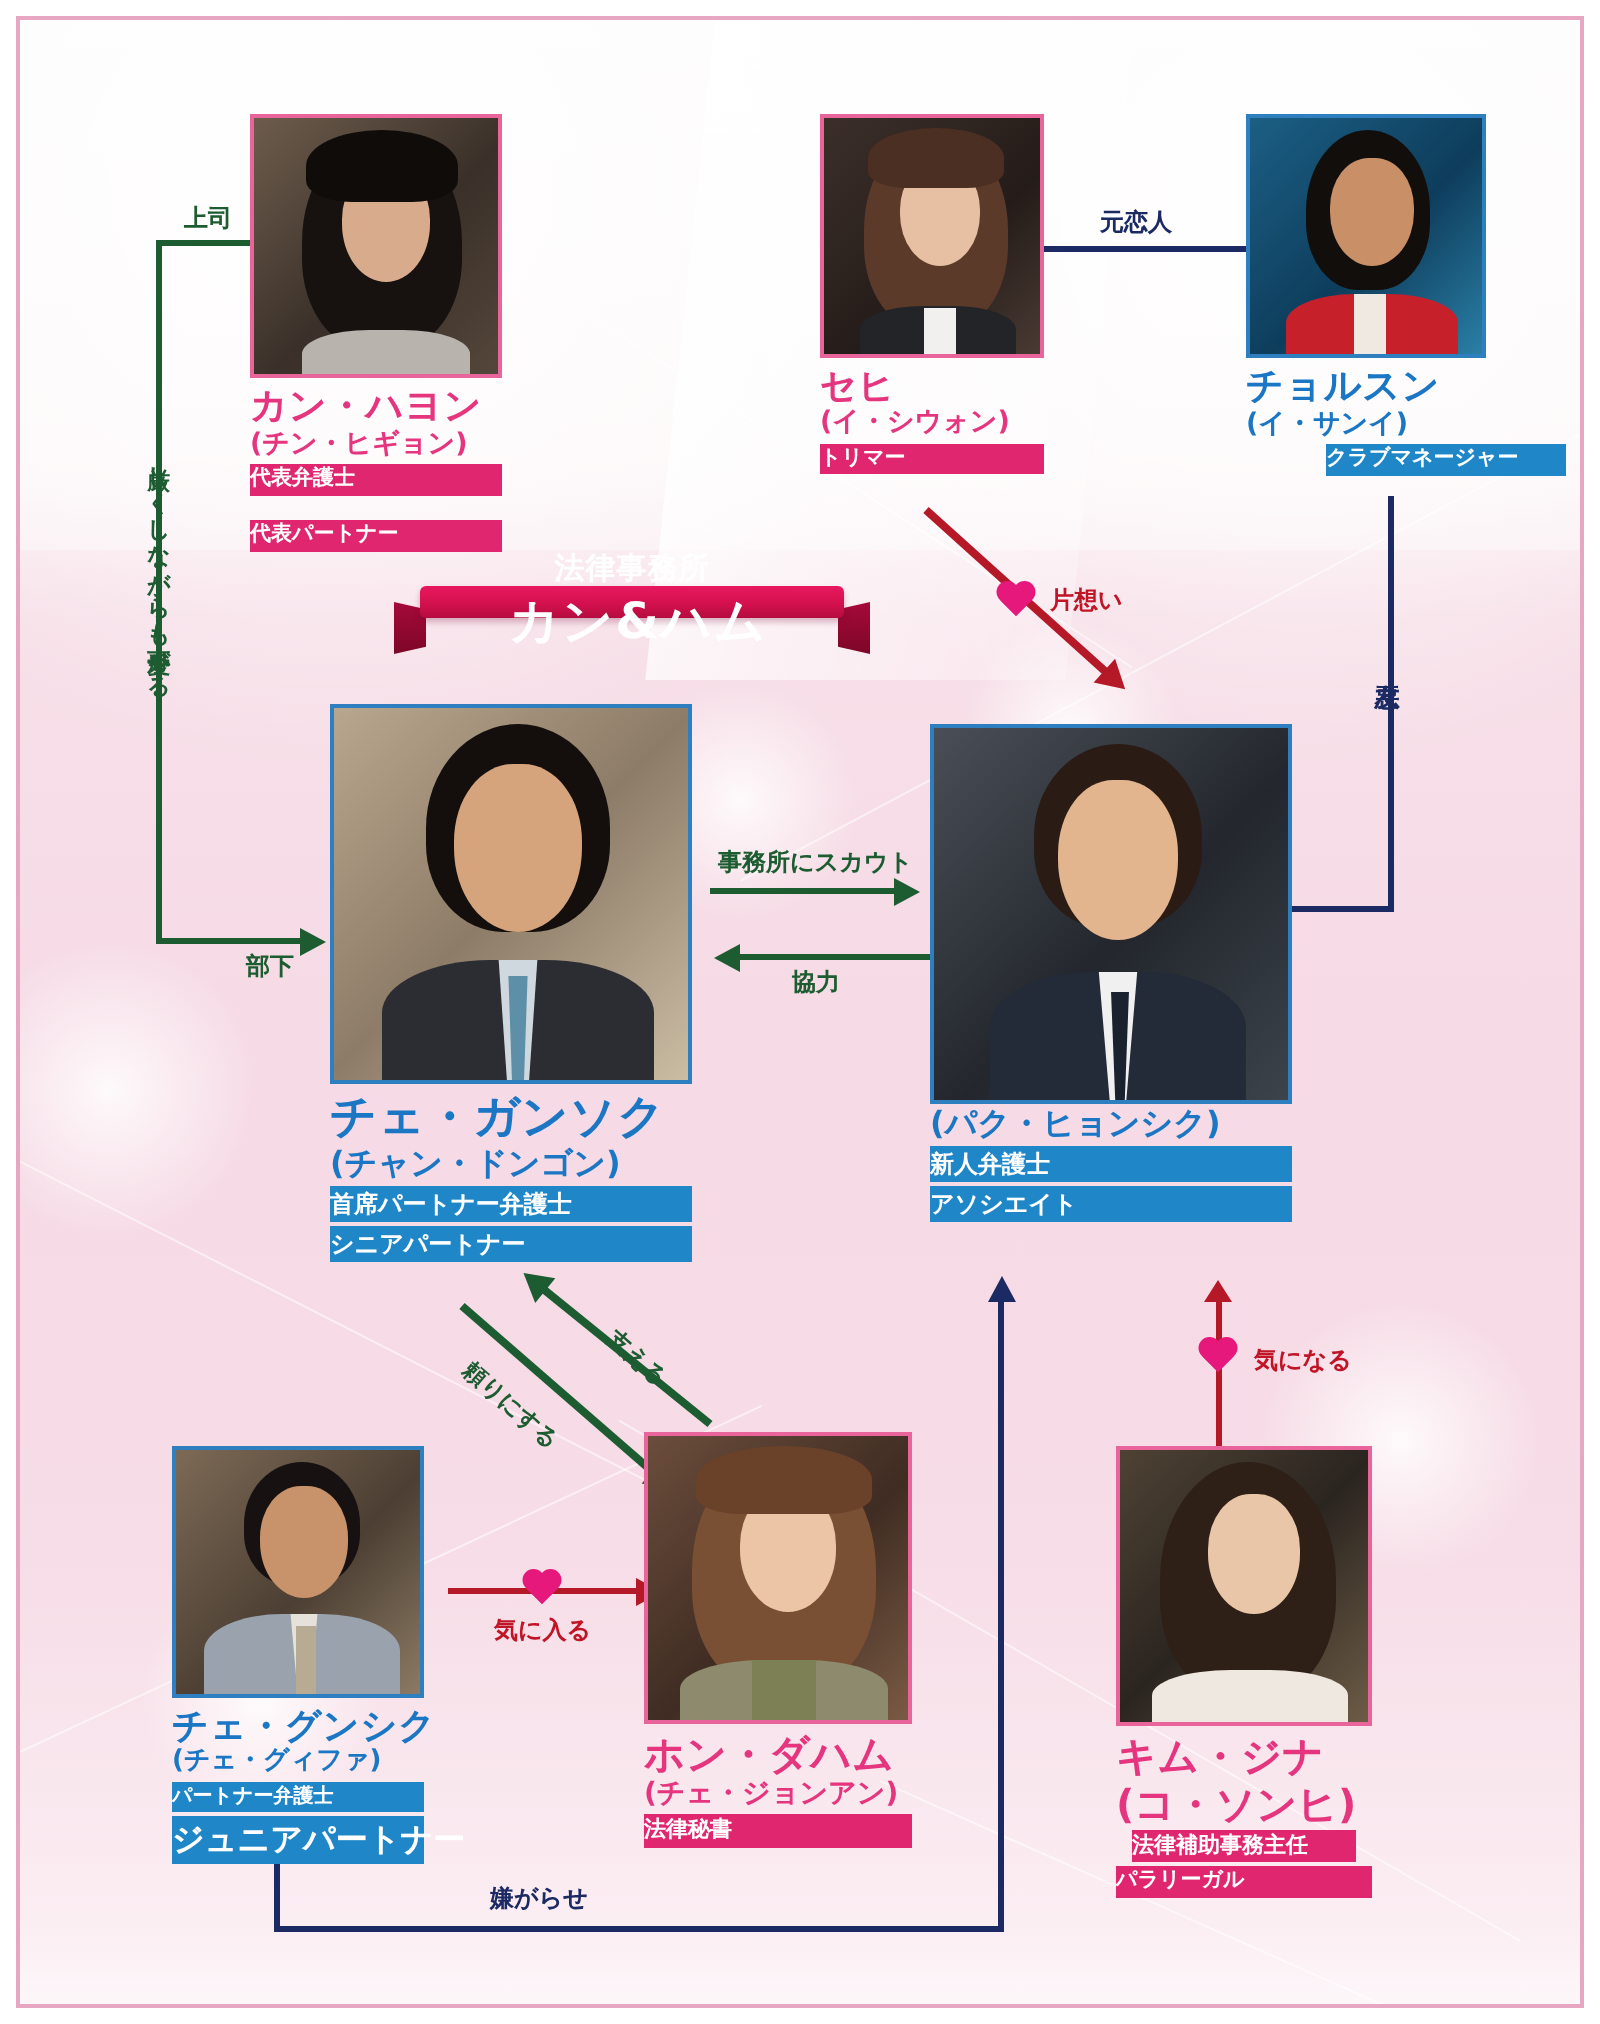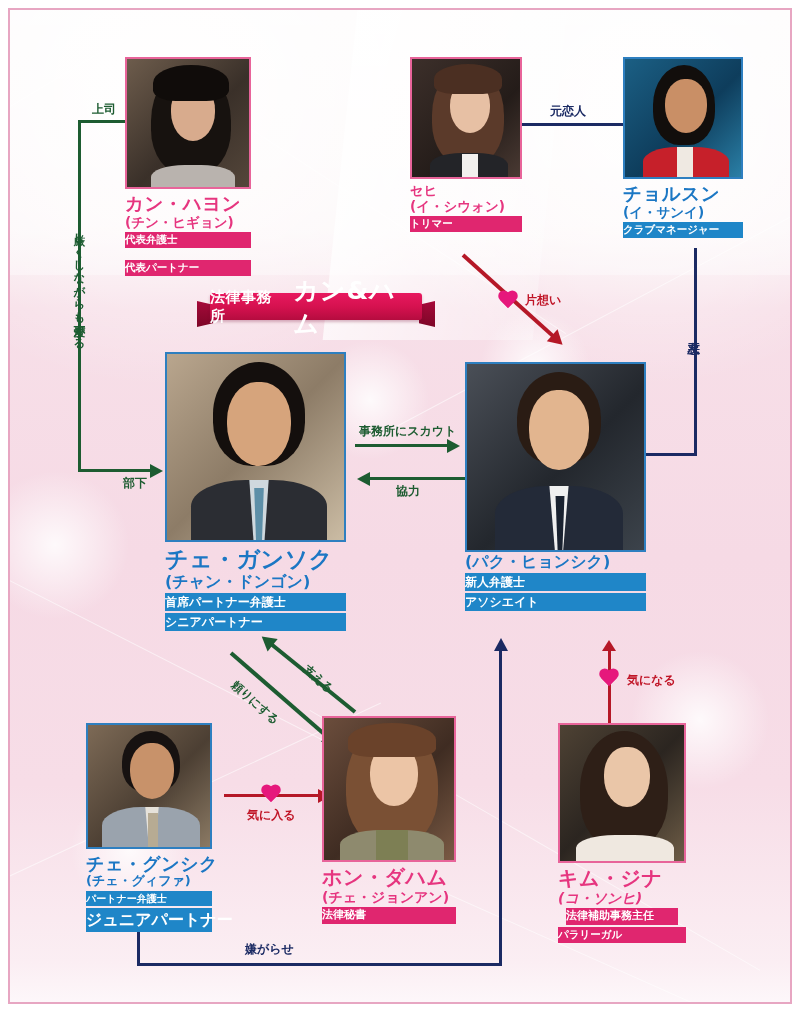--- a/index.html
+++ b/index.html
@@ -207,21 +207,21 @@
     <div class="ln navy" style="left:489px;top:640px;width:3px;height:316px;"></div>
     <div class="arrow up navy" style="left:484px;top:628px;"></div>
 
     <div class="ln navy" style="left:127px;top:903px;width:3px;height:53px;"></div>
     <div class="ln navy" style="left:127px;top:953px;width:265px;height:3px;"></div>
     <div class="lbl navy" style="left:235px;top:932px;font-size:12px;">嫌がらせ</div>
 
     <div class="banner" style="left:200px;top:283px;">
       <div class="tail l"></div>
       <div class="tail r"></div>
-      <div class="ribbon" style="width:212px;height:27px;border-radius:3px;">
+      <div class="ribbon" style="width:212px;height:16px;border-radius:3px;flex-direction:column;">
         <span class="b-small">法律事務所</span>
         <span class="b-big">カン&amp;ハム</span>
       </div>
     </div>
 
     <div class="card" style="left:115px;top:47px;width:126px;">
       <div class="photo" style="width:126px;height:132px;">
         <div class="p-bg" style="background:linear-gradient(135deg,#6d5c4c,#3a3029 55%,#54463a);"></div>
         <div class="p-hair" style="left:24px;top:8px;width:80px;height:108px;background:#17120f;"></div>
         <div class="p-face" style="left:44px;top:24px;width:44px;height:58px;background:#d8ab8d;"></div>
@@ -236,36 +236,36 @@
 
     <div class="card" style="left:400px;top:47px;width:112px;">
       <div class="photo" style="width:112px;height:122px;">
         <div class="p-bg" style="background:linear-gradient(135deg,#3c2f2a,#241c19 60%,#4a3a33);"></div>
         <div class="p-hair" style="left:20px;top:6px;width:72px;height:100px;background:#5b3a2a;"></div>
         <div class="p-face" style="left:38px;top:22px;width:40px;height:52px;background:#e7c0a4;"></div>
         <div class="p-hair" style="left:22px;top:5px;width:68px;height:30px;background:#4b2f22;border-radius:50% 50% 28% 28%;"></div>
         <div class="p-body" style="left:18px;top:94px;width:78px;height:30px;background:#232428;"></div>
         <div style="position:absolute;left:50px;top:95px;width:16px;height:28px;background:#f2f0ee;"></div>
       </div>
-      <div class="name pink" style="font-size:13px;">セヒ</div>
+      <div class="name pink" style="font-size:18px;">セヒ</div>
       <div class="actor pink" style="font-size:13.5px;">(イ・シウォン)</div>
       <div class="role pink" style="width:112px;font-size:10.5px;">トリマー</div>
     </div>
 
     <div class="card" style="left:613px;top:47px;width:120px;">
       <div class="photo blue" style="width:120px;height:122px;">
         <div class="p-bg" style="background:linear-gradient(135deg,#1b5f84,#0e3d5c 55%,#2a7fa6);"></div>
         <div class="p-hair" style="left:28px;top:6px;width:62px;height:80px;background:#120e0c;"></div>
         <div class="p-face" style="left:40px;top:20px;width:42px;height:54px;background:#c98f66;"></div>
         <div class="p-body" style="left:18px;top:88px;width:86px;height:36px;background:#c6202a;"></div>
         <div style="position:absolute;left:52px;top:88px;width:16px;height:34px;background:#efe9e2;"></div>
       </div>
       <div class="name blue" style="font-size:18.5px;">チョルスン</div>
       <div class="actor blue" style="font-size:13.5px;">(イ・サンイ)</div>
-      <div class="role blue" style="width:120px;font-size:10.5px;">クラブマネージャー</div>
+      <div class="role blue" style="width:120px;font-size:10.5px;margin-left:40px;">クラブマネージャー</div>
     </div>
 
     <div class="card" style="left:155px;top:342px;width:181px;">
       <div class="photo blue" style="width:181px;height:190px;">
         <div class="p-bg" style="background:linear-gradient(135deg,#b9a68e,#8d7c67 50%,#cbbca4);"></div>
         <div class="p-hair" style="left:46px;top:8px;width:92px;height:104px;background:#140f0d;"></div>
         <div class="p-face" style="left:60px;top:28px;width:64px;height:84px;background:#d6a47c;"></div>
         <div class="p-body" style="left:24px;top:126px;width:136px;height:66px;background:#2b2d33;"></div>
         <div style="position:absolute;left:70px;top:126px;width:44px;height:64px;background:#cfd8de;clip-path:polygon(28% 0,72% 0,62% 100%,38% 100%);"></div>
         <div style="position:absolute;left:84px;top:134px;width:16px;height:56px;background:#5d8fa8;clip-path:polygon(20% 0,80% 0,68% 100%,32% 100%);"></div>
@@ -320,19 +320,19 @@
     </div>
 
     <div class="card" style="left:548px;top:713px;width:128px;">
       <div class="photo" style="width:128px;height:140px;">
         <div class="p-bg" style="background:linear-gradient(135deg,#4e4234,#2b2520 50%,#6d5c46);"></div>
         <div class="p-hair" style="left:20px;top:6px;width:88px;height:118px;background:#2e1f17;"></div>
         <div class="p-face" style="left:44px;top:22px;width:46px;height:60px;background:#eac6a8;"></div>
         <div class="p-body" style="left:16px;top:110px;width:98px;height:32px;background:#efe8e0;"></div>
       </div>
       <div class="name pink" style="font-size:20px;">キム・ジナ</div>
-      <div class="actor pink" style="font-size:14px;font-style:italic;">(コ・ソンヒ)</div>
+      <div class="actor pink" style="font-size:20px;">(コ・ソンヒ)</div>
       <div class="role pink" style="width:112px;font-size:11px;">法律補助事務主任</div>
       <div class="role pink" style="width:128px;font-size:10.5px;">パラリーガル</div>
     </div>
 
   </div>
 </div>
 
 </body></html>

